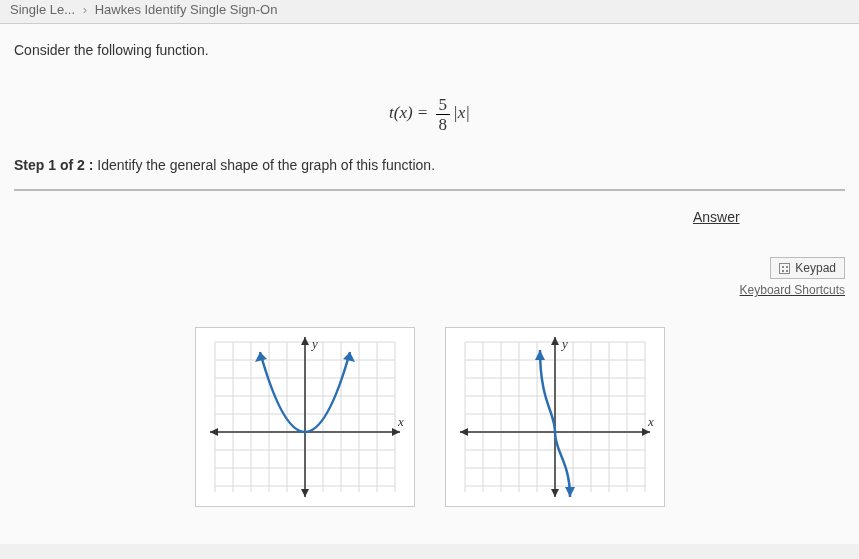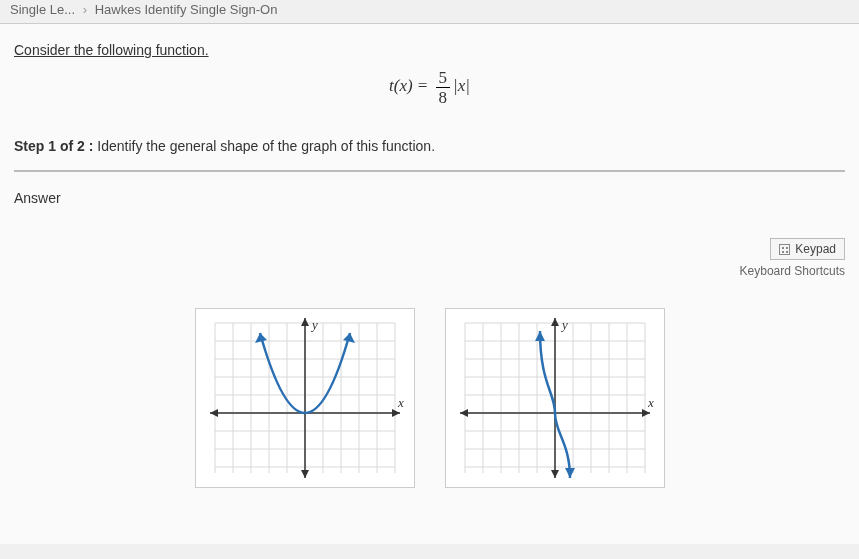--- a/index.html
+++ b/index.html
@@ -22,28 +22,27 @@
       color: #999;
     }
     .content {
       background: #fafafa;
       padding: 18px 14px 0 14px;
       min-height: 520px;
     }
     .prompt {
       font-size: 14px;
       color: #333;
-      margin-bottom: 11px;
-      text-decoration: underline;
+      margin-bottom: 38px;
     }
     .equation {
       text-align: center;
       font-family: 'Times New Roman', serif;
       font-size: 17px;
-      margin-bottom: 32px;
+      margin-bottom: 24px;
       font-style: italic;
     }
     .frac {
       display: inline-block;
       vertical-align: middle;
       text-align: center;
       font-style: normal;
       line-height: 1;
       margin: 0 3px;
     }
@@ -58,23 +57,24 @@
     }
     .step {
       font-size: 14px;
       color: #333;
       padding-bottom: 16px;
       border-bottom: 2px solid #bbb;
     }
     .step-label { font-weight: bold; }
     .answer-row {
       display: flex;
-      justify-content: space-between;
+      justify-content: flex-end;
       align-items: flex-start;
       padding: 18px 0 0 0;
+      text-decoration: underline;
     }
     .answer-label { font-size: 14px; color: #333; }
     .keypad-area {
       text-align: right;
       font-size: 12px;
       color: #555;
       margin-top: 48px;
     }
     .keypad-btn {
       display: inline-flex;

